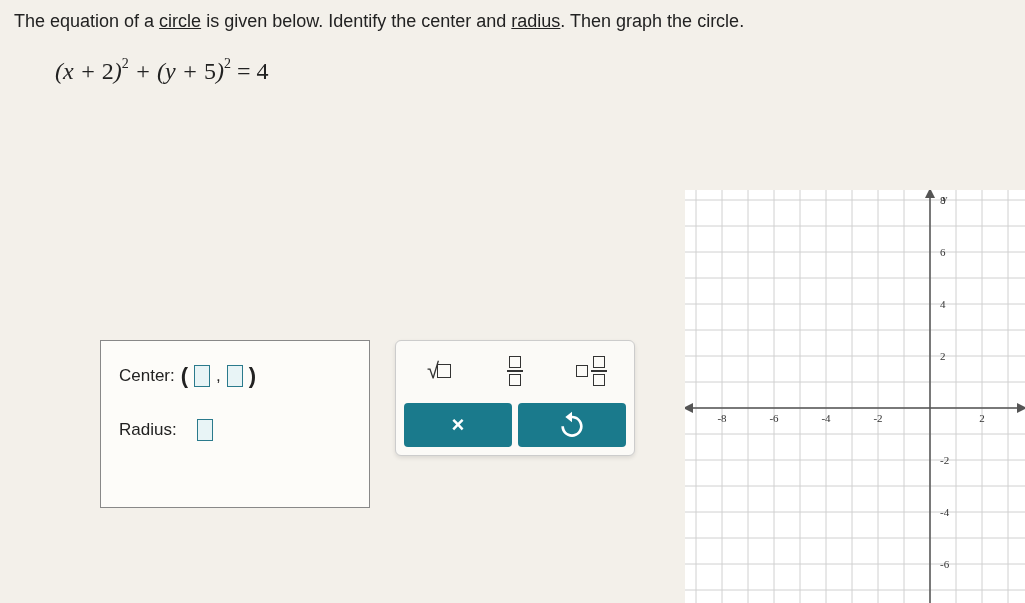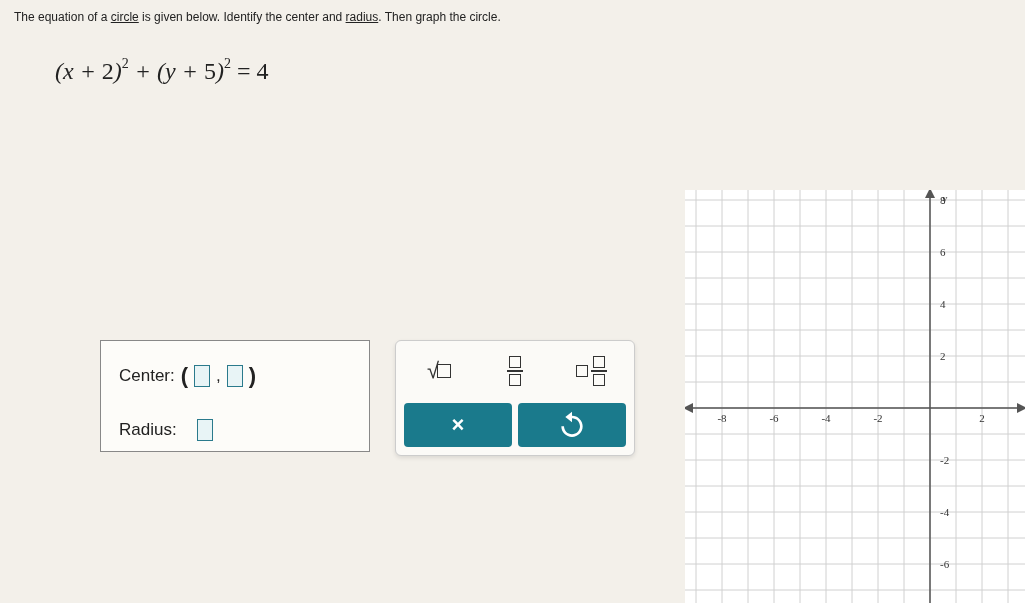--- a/index.html
+++ b/index.html
@@ -9,42 +9,42 @@
     width: 1025px;
     height: 603px;
     position: relative;
     color: #222;
     overflow: hidden;
   }
   .question-text {
     position: absolute;
     top: 8px;
     left: 14px;
-    font-size: 12px;
+    font-size: 18px;
     line-height: 1.5;
     text-align: center;
   }
   .underline { text-decoration: underline; }
   .equation {
     position: absolute;
     top: 58px;
     left: 55px;
     font-family: Liberation Serif, serif;
     font-size: 24px;
     font-style: italic;
   }
   .equation sup { font-size: 14px; font-style: normal; position: relative; top: -2px; }
   .equation .num { font-style: normal; }
 
   .answer-box {
     position: absolute;
     left: 100px;
     top: 340px;
     width: 270px;
-    height: 112px;
+    height: 168px;
     border: 1px solid #888;
     background: #fdfcf9;
     padding: 22px 18px;
   }
   .answer-row { display: flex; align-items: center; gap: 6px; margin-bottom: 30px; font-size: 17px; }
   .answer-row:last-child { margin-bottom: 0; gap: 20px; }
   .input-slot {
     display: inline-block;
     width: 16px;
     height: 22px;

